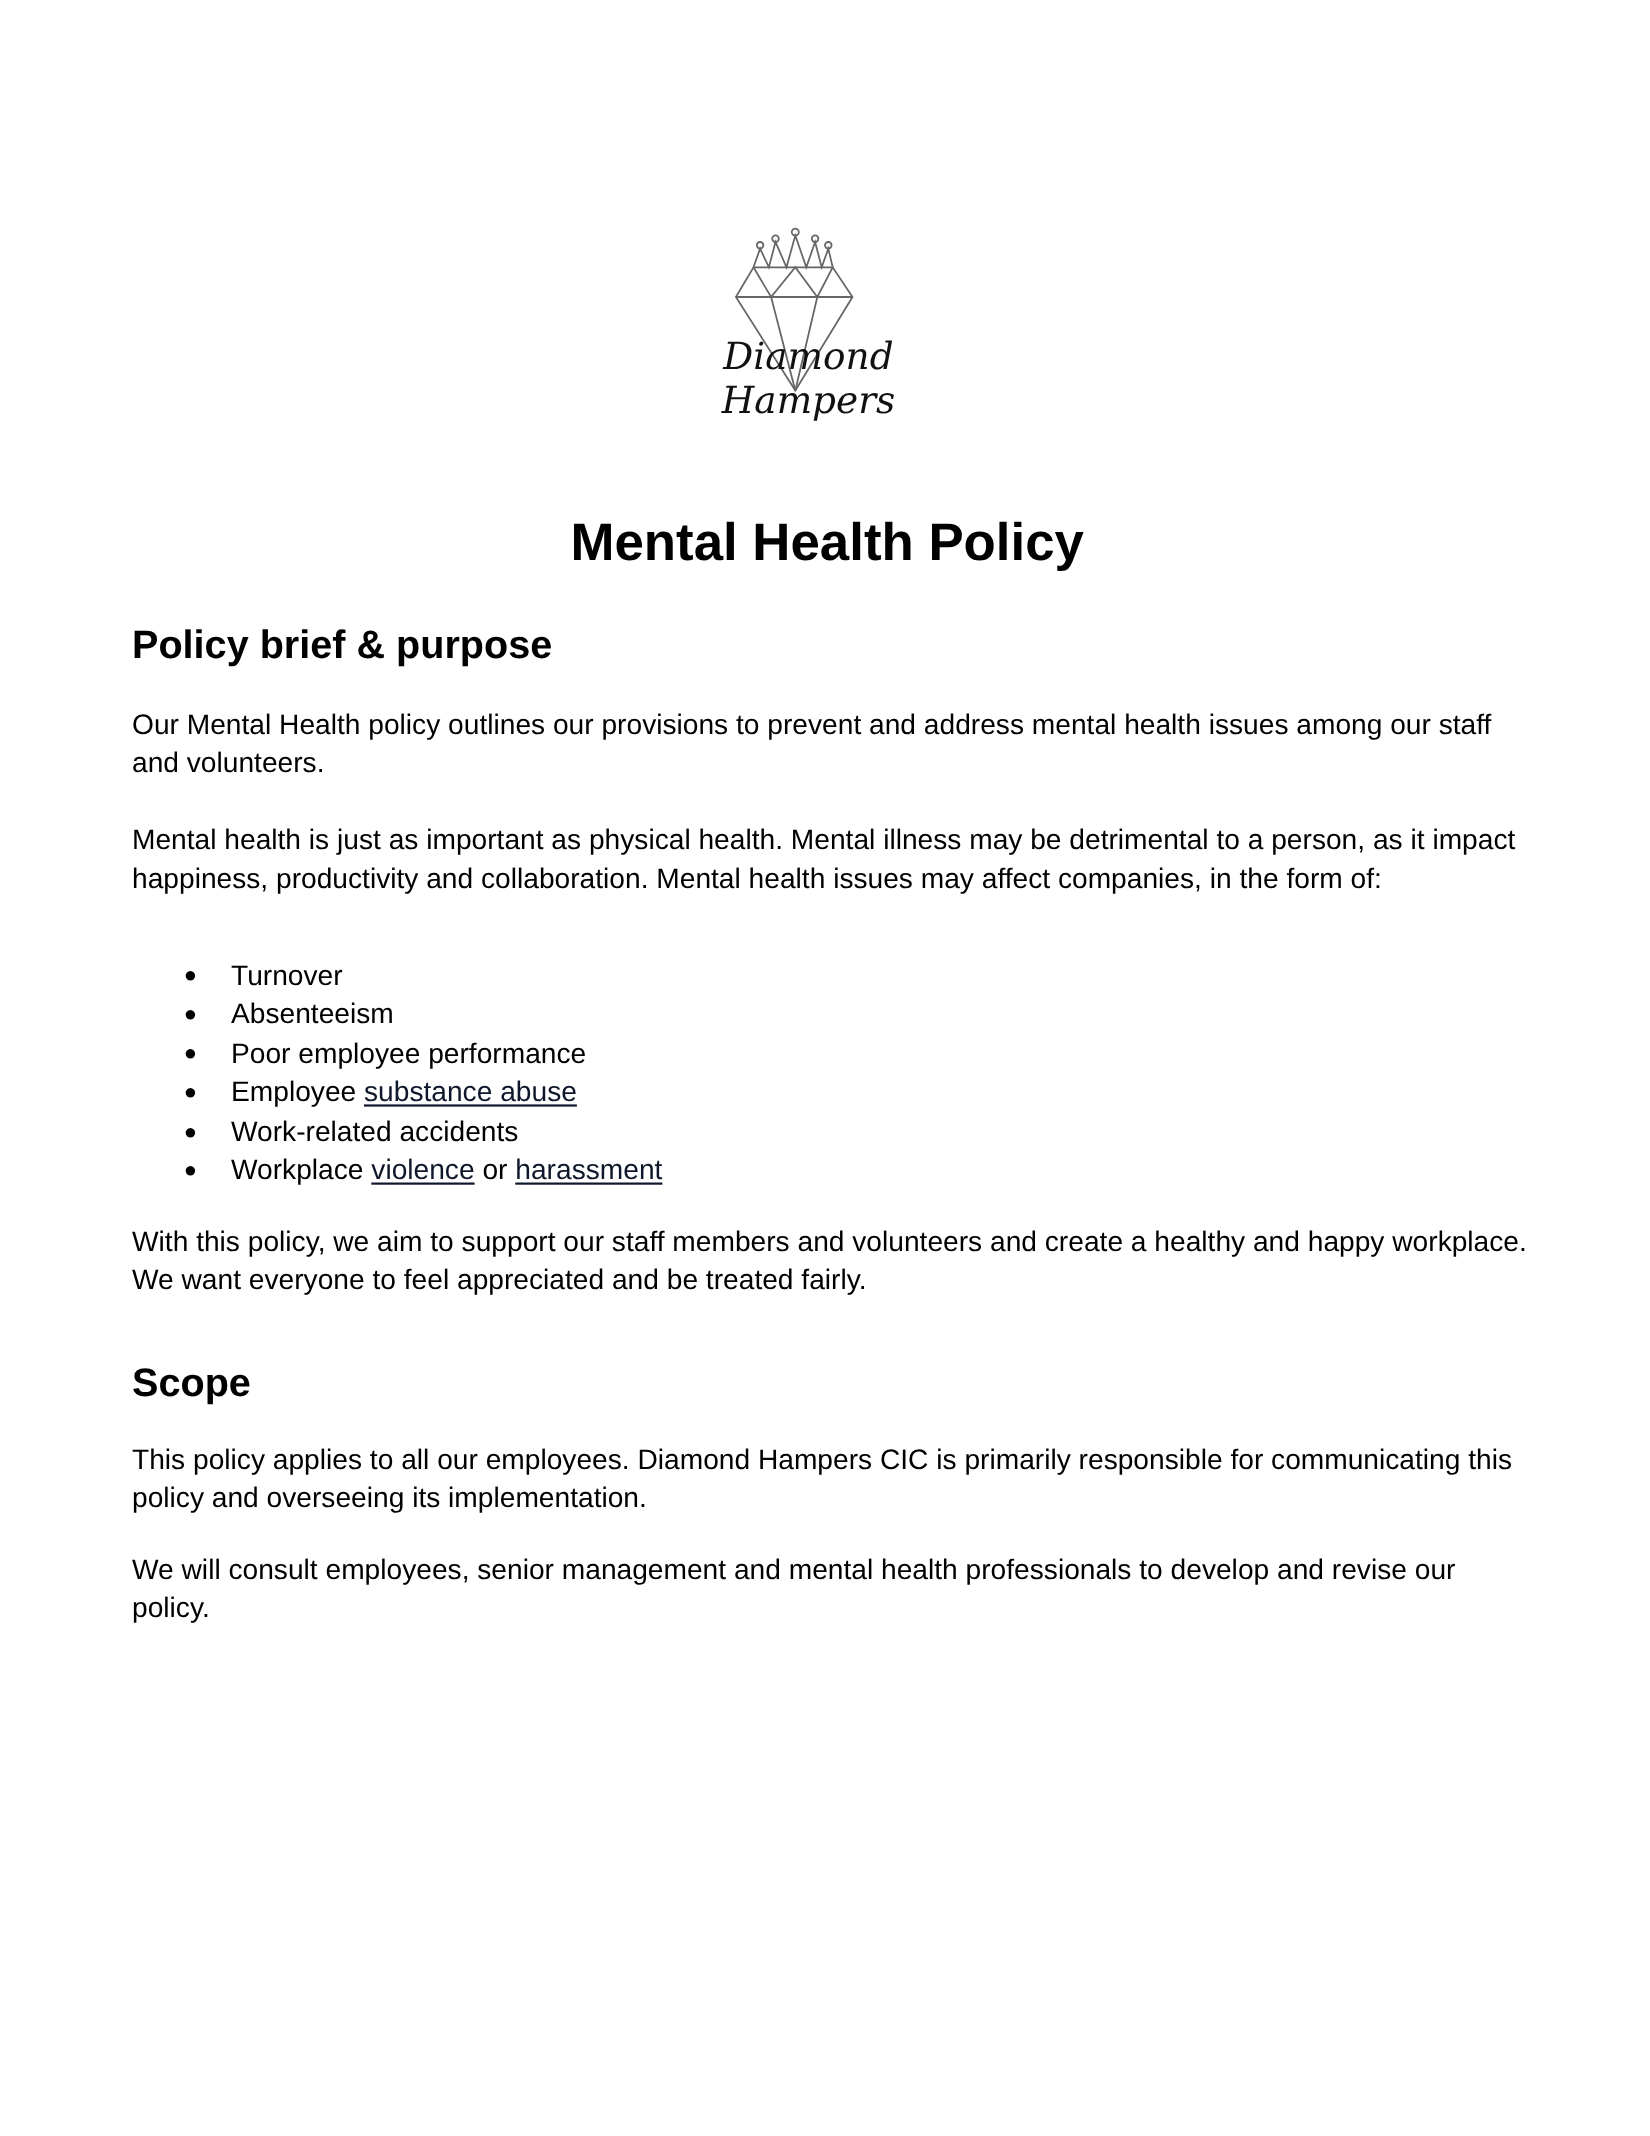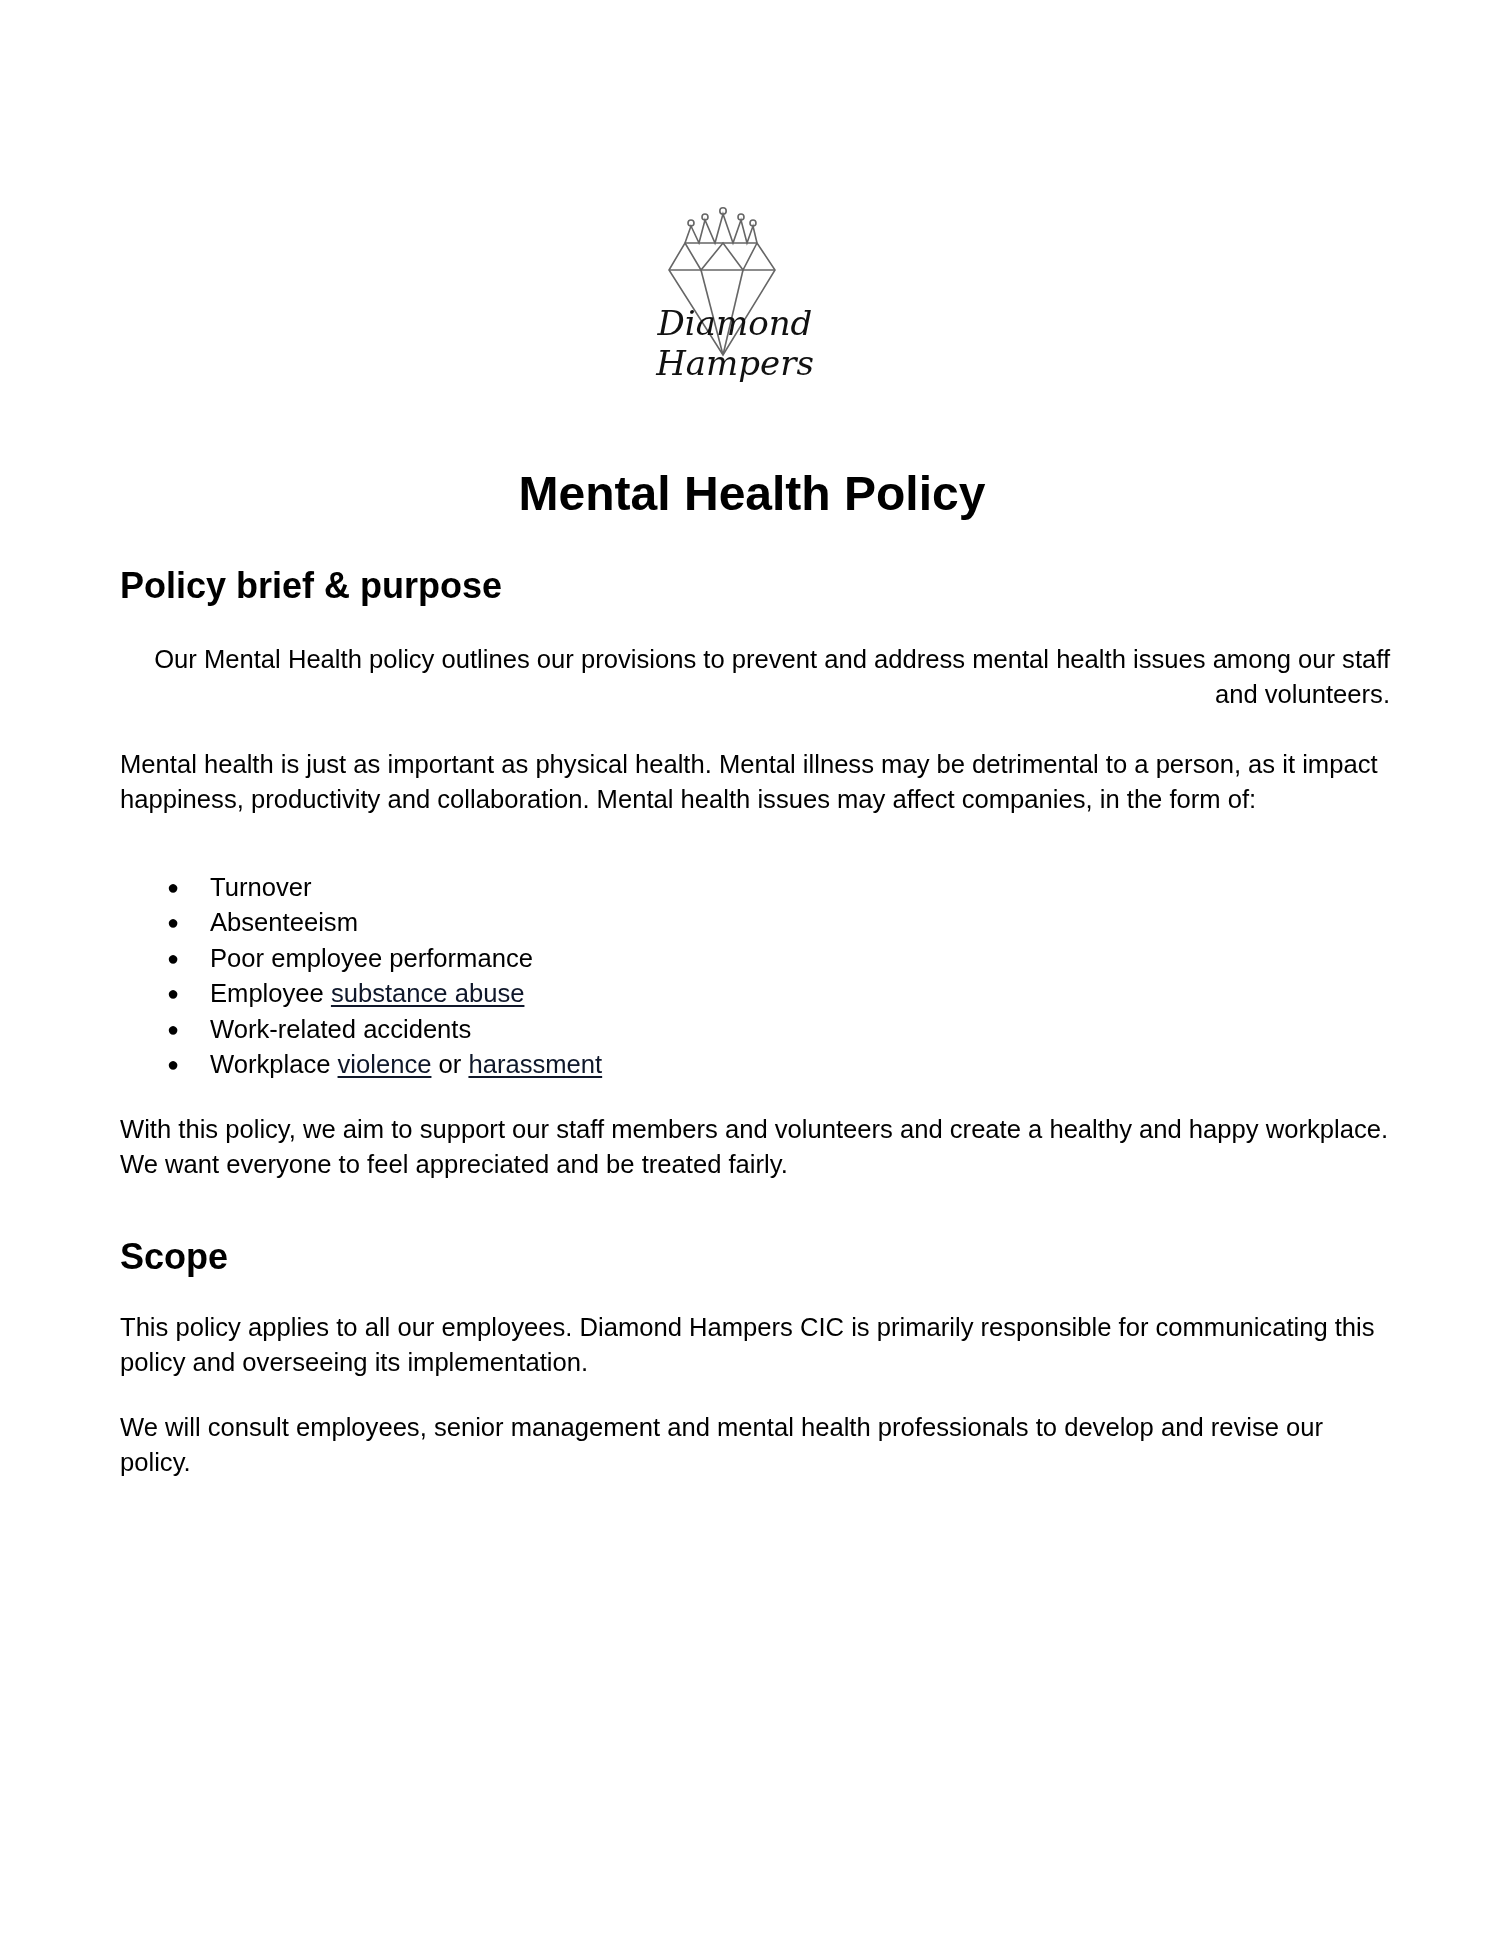--- a/index.html
+++ b/index.html
@@ -44,21 +44,21 @@
         <text x="80" y="130" text-anchor="middle" font-size="34">Diamond</text>
         <text x="80" y="170" text-anchor="middle" font-size="34">Hampers</text>
       </g>
     </svg>
   </div>
 
   <h1 class="title">Mental Health Policy</h1>
 
   <h2 class="h2" style="top:562px;">Policy brief &amp; purpose</h2>
 
-  <p class="para" style="top:642px;text-align:right;">Our Mental Health policy outlines our provisions to prevent and address mental health issues among our staff and volunteers.</p>
+  <p class="para" style="top:642px;">Our Mental Health policy outlines our provisions to prevent and address mental health issues among our staff and volunteers.</p>
 
   <p class="para" style="top:747px;">Mental health is just as important as physical health. Mental illness may be detrimental to a person, as it impact happiness, productivity and collaboration. Mental health issues may affect companies, in the form of:</p>
 
   <ul class="list">
     <li>
       <span class="bullet">●</span>
       <span>Turnover</span>
     </li>
     <li>
       <span class="bullet">●</span>

